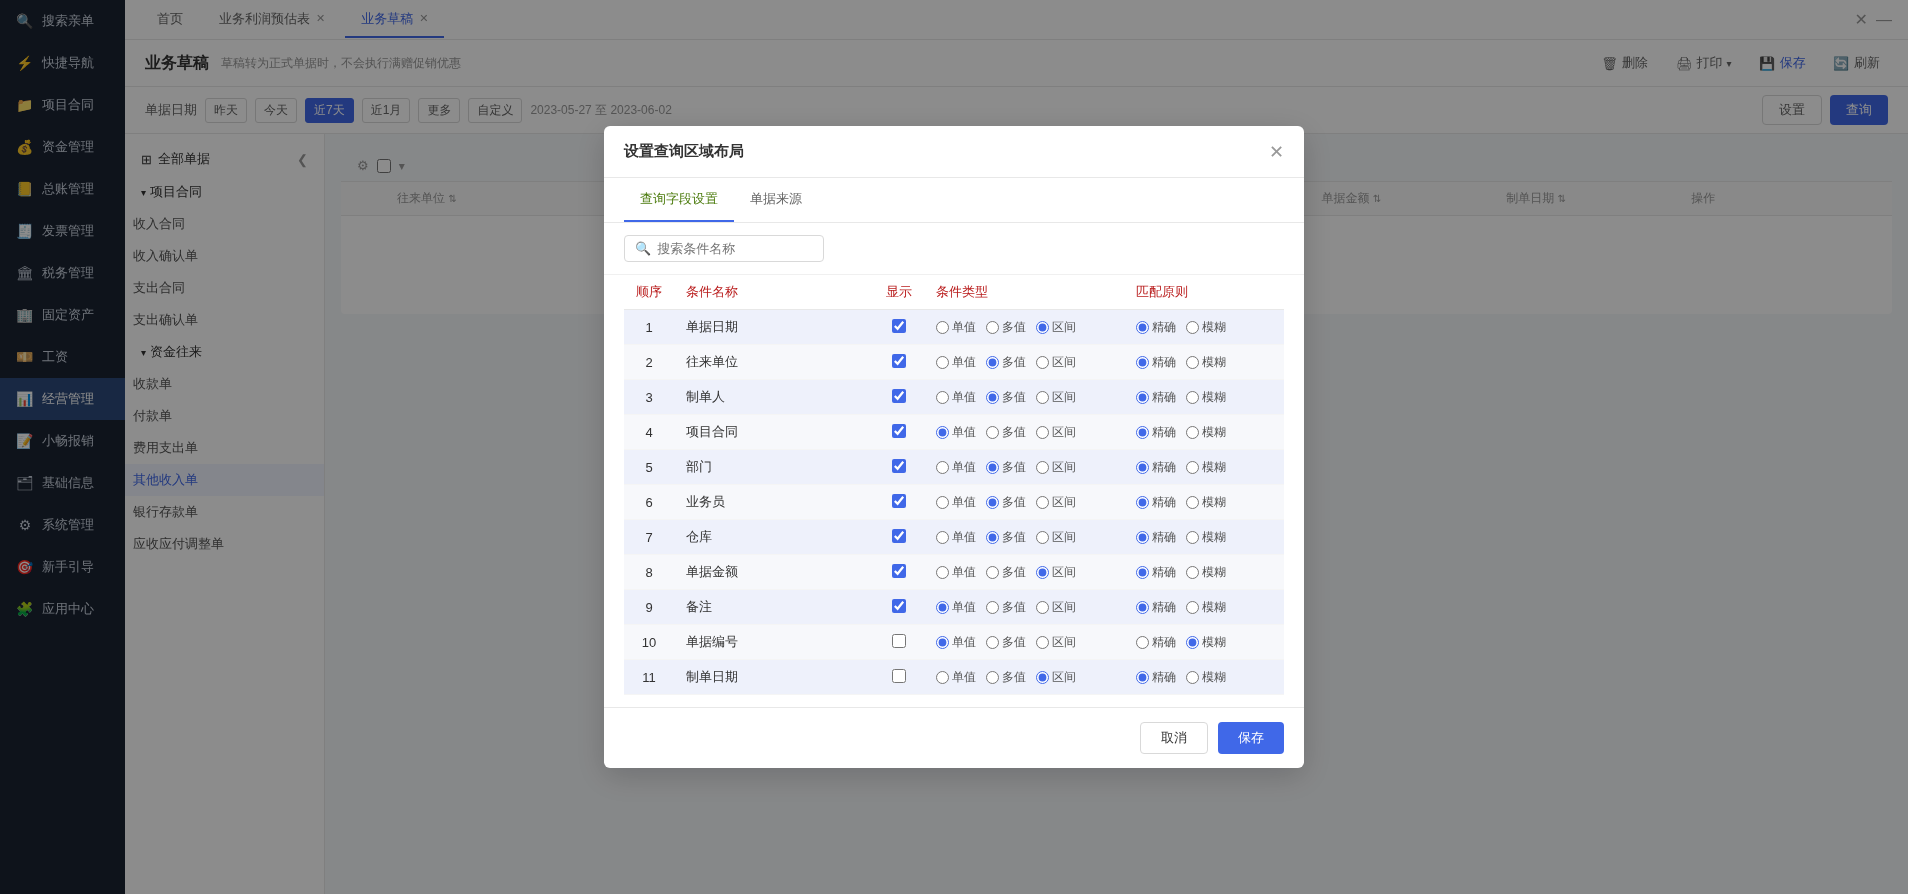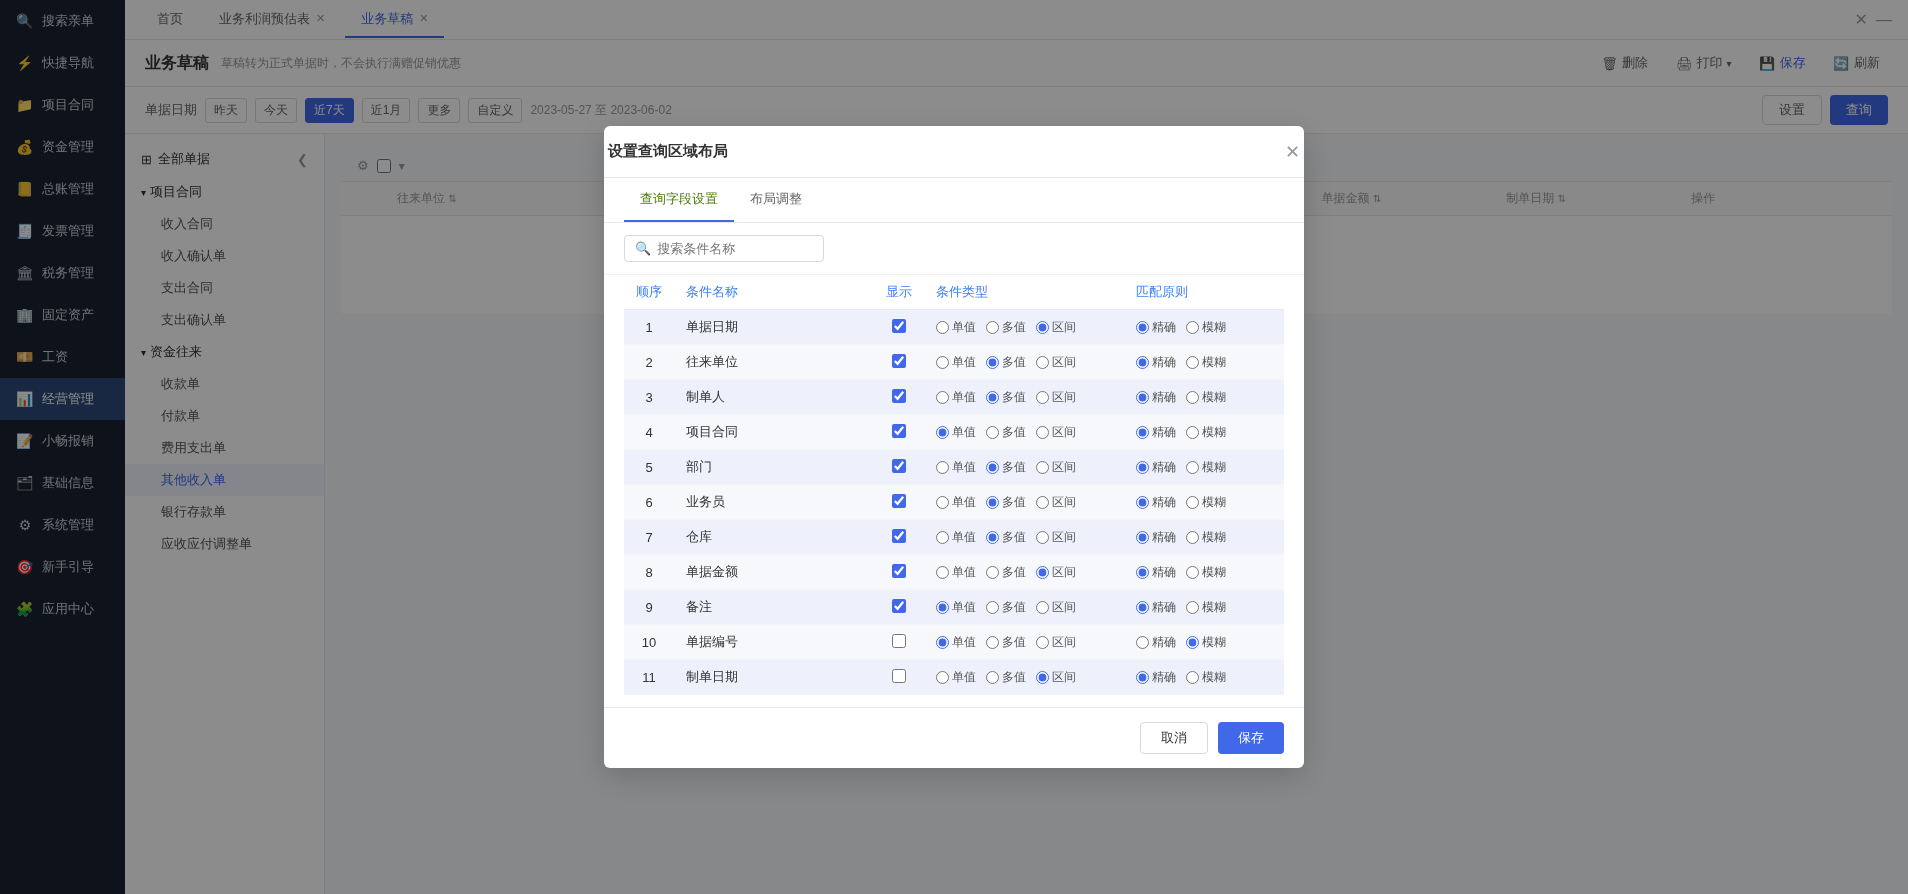--- a/index.html
+++ b/index.html
@@ -34,51 +34,51 @@
     .filter-btn { padding: 3px 8px; border-radius: 3px; border: 1px solid #d9d9d9; background: #fff; cursor: pointer; font-size: 12px; color: #666; }
     .filter-btn.active { background: #4068e8; color: #fff; border-color: #4068e8; }
     .filter-date { font-size: 12px; color: #999; }
     .query-btn { margin-left: auto; background: #4068e8; color: #fff; border: none; padding: 5px 16px; border-radius: 4px; cursor: pointer; font-size: 13px; }
     .set-btn { background: #fff; border: 1px solid #d9d9d9; color: #666; padding: 5px 16px; border-radius: 4px; cursor: pointer; font-size: 13px; }
 
     
     .content-area { display: flex; flex: 1; overflow: hidden; }
     .left-panel { width: 200px; background: #fff; border-right: 1px solid #e8e8e8; padding: 8px 0; overflow-y: auto; }
     .left-panel-header { padding: 8px 16px; font-size: 13px; font-weight: 500; color: #333; display: flex; align-items: center; gap: 6px; }
-    .left-panel-item { padding: 7px 16px 7px 36px; font-size: 13px; color: #555; cursor: pointer; display: flex; align-items: center; }
+    .left-panel-item { padding: 7px 16px 7px 8px; font-size: 13px; color: #555; cursor: pointer; display: flex; align-items: center; }
     .left-panel-item.active { background: #f0f4ff; color: #4068e8; }
     .left-panel-group { padding: 7px 16px; font-size: 13px; color: #333; cursor: pointer; display: flex; align-items: center; gap: 4px; font-weight: 500; }
     .right-panel { flex: 1; background: #f5f7fa; padding: 16px; overflow: auto; }
 
     
     .data-table { background: #fff; border-radius: 4px; overflow: hidden; }
     .table-header { display: flex; align-items: center; background: #f5f7fa; padding: 8px 16px; border-bottom: 1px solid #e8e8e8; gap: 8px; }
     .empty-msg { padding: 40px; text-align: center; color: #999; }
 
     
     .pagination { background: #fff; border-top: 1px solid #e8e8e8; padding: 8px 20px; display: flex; align-items: center; justify-content: flex-end; gap: 8px; font-size: 13px; color: #666; }
 
     
     .overlay { position: fixed; top: 0; left: 0; width: 100%; height: 100%; background: rgba(0,0,0,0.45); z-index: 1000; display: flex; align-items: center; justify-content: center; }
 
     
     .modal { background: #fff; border-radius: 6px; width: 700px; max-height: 80vh; display: flex; flex-direction: column; box-shadow: 0 8px 32px rgba(0,0,0,0.18); }
-    .modal-header { padding: 16px 4px; border-bottom: 1px solid #e8e8e8; display: flex; align-items: center; justify-content: space-between; }
+    .modal-header { padding: 16px 20px; border-bottom: 1px solid #e8e8e8; display: flex; align-items: center; justify-content: space-between; }
     .modal-title { font-size: 15px; font-weight: 600; color: #333; }
     .modal-close { cursor: pointer; color: #999; font-size: 18px; line-height: 1; }
     .modal-body { flex: 1; overflow: hidden; display: flex; flex-direction: column; padding: 0; }
     .modal-tabs { display: flex; border-bottom: 1px solid #e8e8e8; padding: 0 20px; }
     .modal-tab { padding: 12px 16px; font-size: 13px; cursor: pointer; color: #666; border-bottom: 2px solid transparent; }
     .modal-tab.active { color: #4d7c0f; border-bottom: 2px solid #4068e8; font-weight: 500; }
     .modal-search { padding: 12px 20px; border-bottom: 1px solid #f0f0f0; }
     .modal-search-input { display: flex; align-items: center; border: 1px solid #d9d9d9; border-radius: 4px; padding: 5px 10px; gap: 6px; width: 200px; }
     .modal-search-input input { border: none; outline: none; font-size: 13px; color: #333; width: 100%; background: transparent; }
     .modal-table-wrap { flex: 1; overflow-y: auto; padding: 0 20px 12px; }
     .modal-table { width: 100%; border-collapse: collapse; }
-    .modal-table th { padding: 8px 12px; text-align: left; font-size: 13px; color: #3b82f6; font-weight: 500; background: #fff; border-bottom: 1px solid #e8e8e8; position: sticky; top: 0; }
+    .modal-table th { padding: 8px 12px; text-align: left; font-size: 13px; color: #b91c1c; font-weight: 500; background: #fff; border-bottom: 1px solid #e8e8e8; position: sticky; top: 0; }
     .modal-table td { padding: 8px 12px; font-size: 13px; border-bottom: 1px solid #f5f5f5; }
     .modal-table tr.row-even { background: #f7f8fb; }
     .modal-table tr.row-highlighted { background: #eef1fb; }
     .modal-footer { padding: 14px 20px; border-top: 1px solid #e8e8e8; display: flex; justify-content: flex-end; gap: 10px; }
     .btn-cancel { padding: 6px 20px; border: 1px solid #d9d9d9; background: #fff; border-radius: 4px; cursor: pointer; font-size: 13px; color: #333; }
     .btn-save { padding: 6px 20px; border: none; background: #4068e8; color: #fff; border-radius: 4px; cursor: pointer; font-size: 13px; }
 
     
     .radio-group { display: flex; align-items: center; gap: 10px; }
     .radio-item { display: flex; align-items: center; gap: 3px; font-size: 12px; color: #555; white-space: nowrap; }
@@ -273,21 +273,21 @@
     <div class="modal-header">
       <span class="modal-title">设置查询区域布局</span>
       <span class="modal-close">✕</span>
     </div>
     <div class="modal-body">
       <div class="modal-tabs">
         <div class="modal-tab active">
           <span>查询字段设置</span>
         </div>
         <div class="modal-tab">
-          <span>布局调整</span>
+          <span>单据来源</span>
         </div>
       </div>
       <div class="modal-search">
         <div class="modal-search-input">
           <span style="color:#bbb; font-size:13px;">🔍</span>
           <input type="text" placeholder="搜索条件名称" style="border: none; outline: none; font-size: 13px; width: 100%;">
         </div>
       </div>
       <div class="modal-table-wrap">
         <table class="modal-table">

